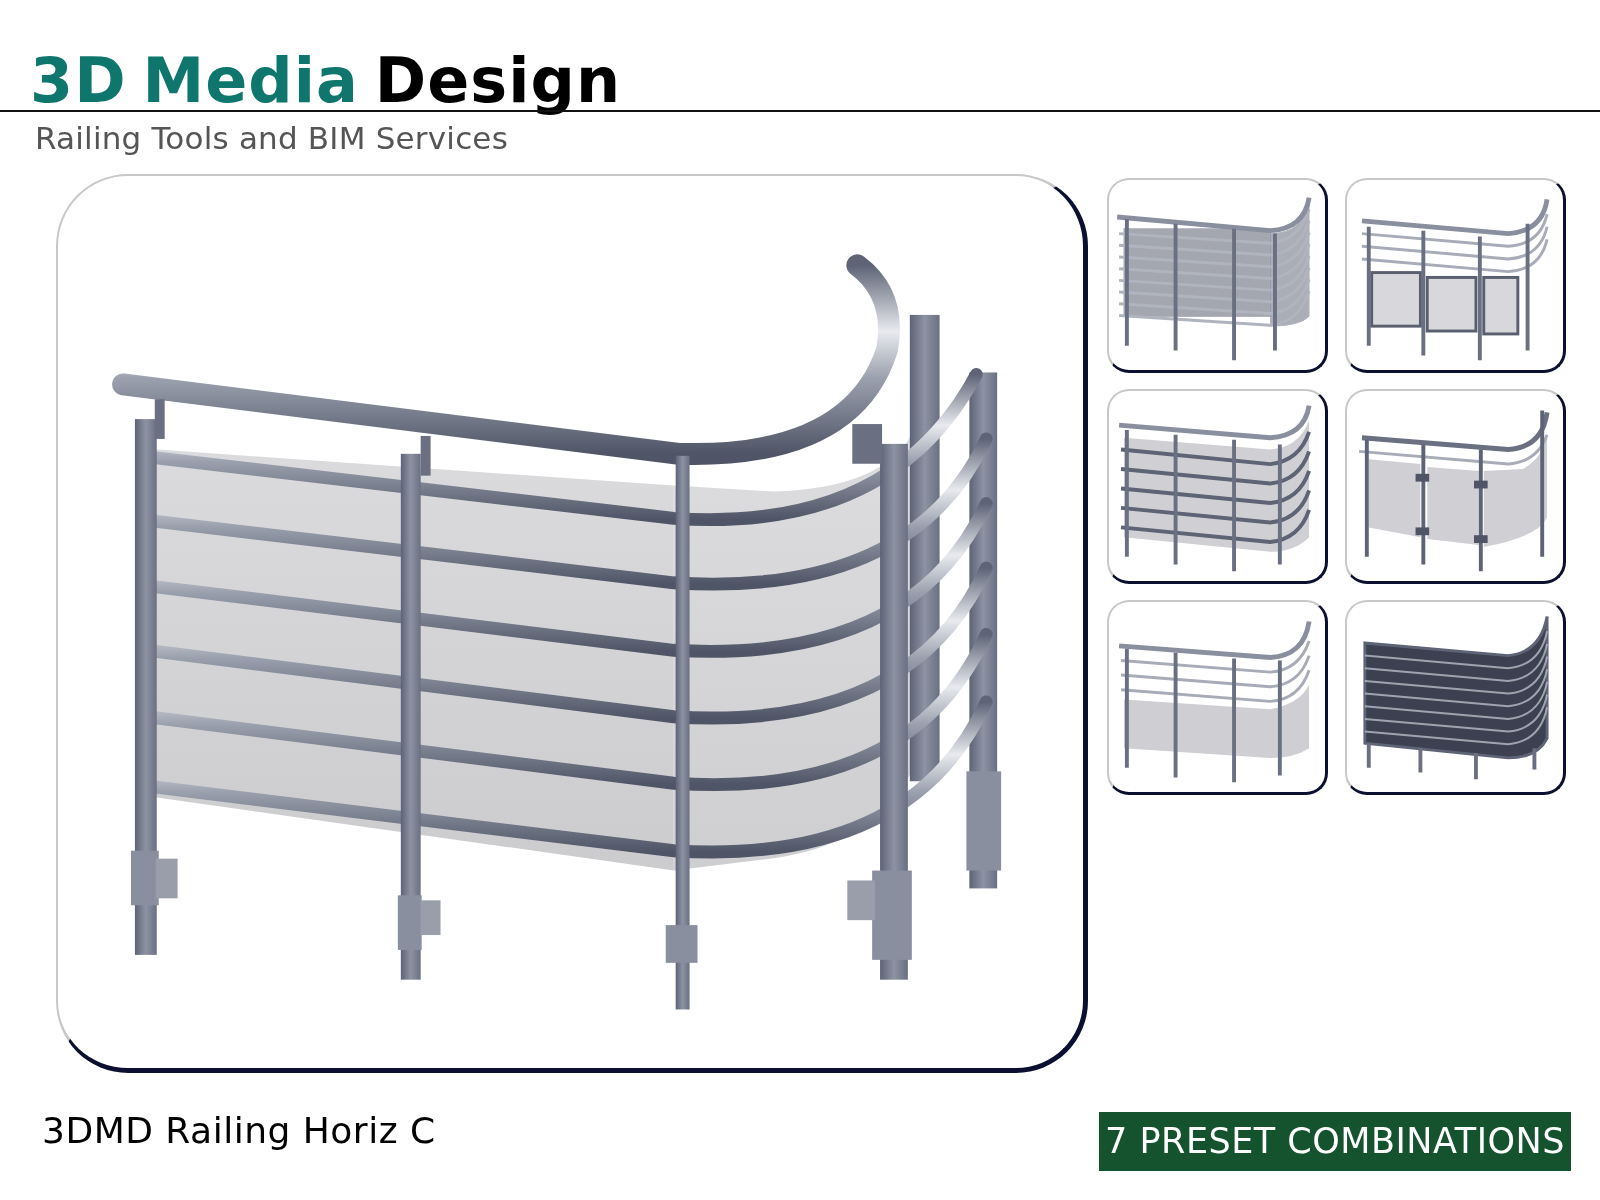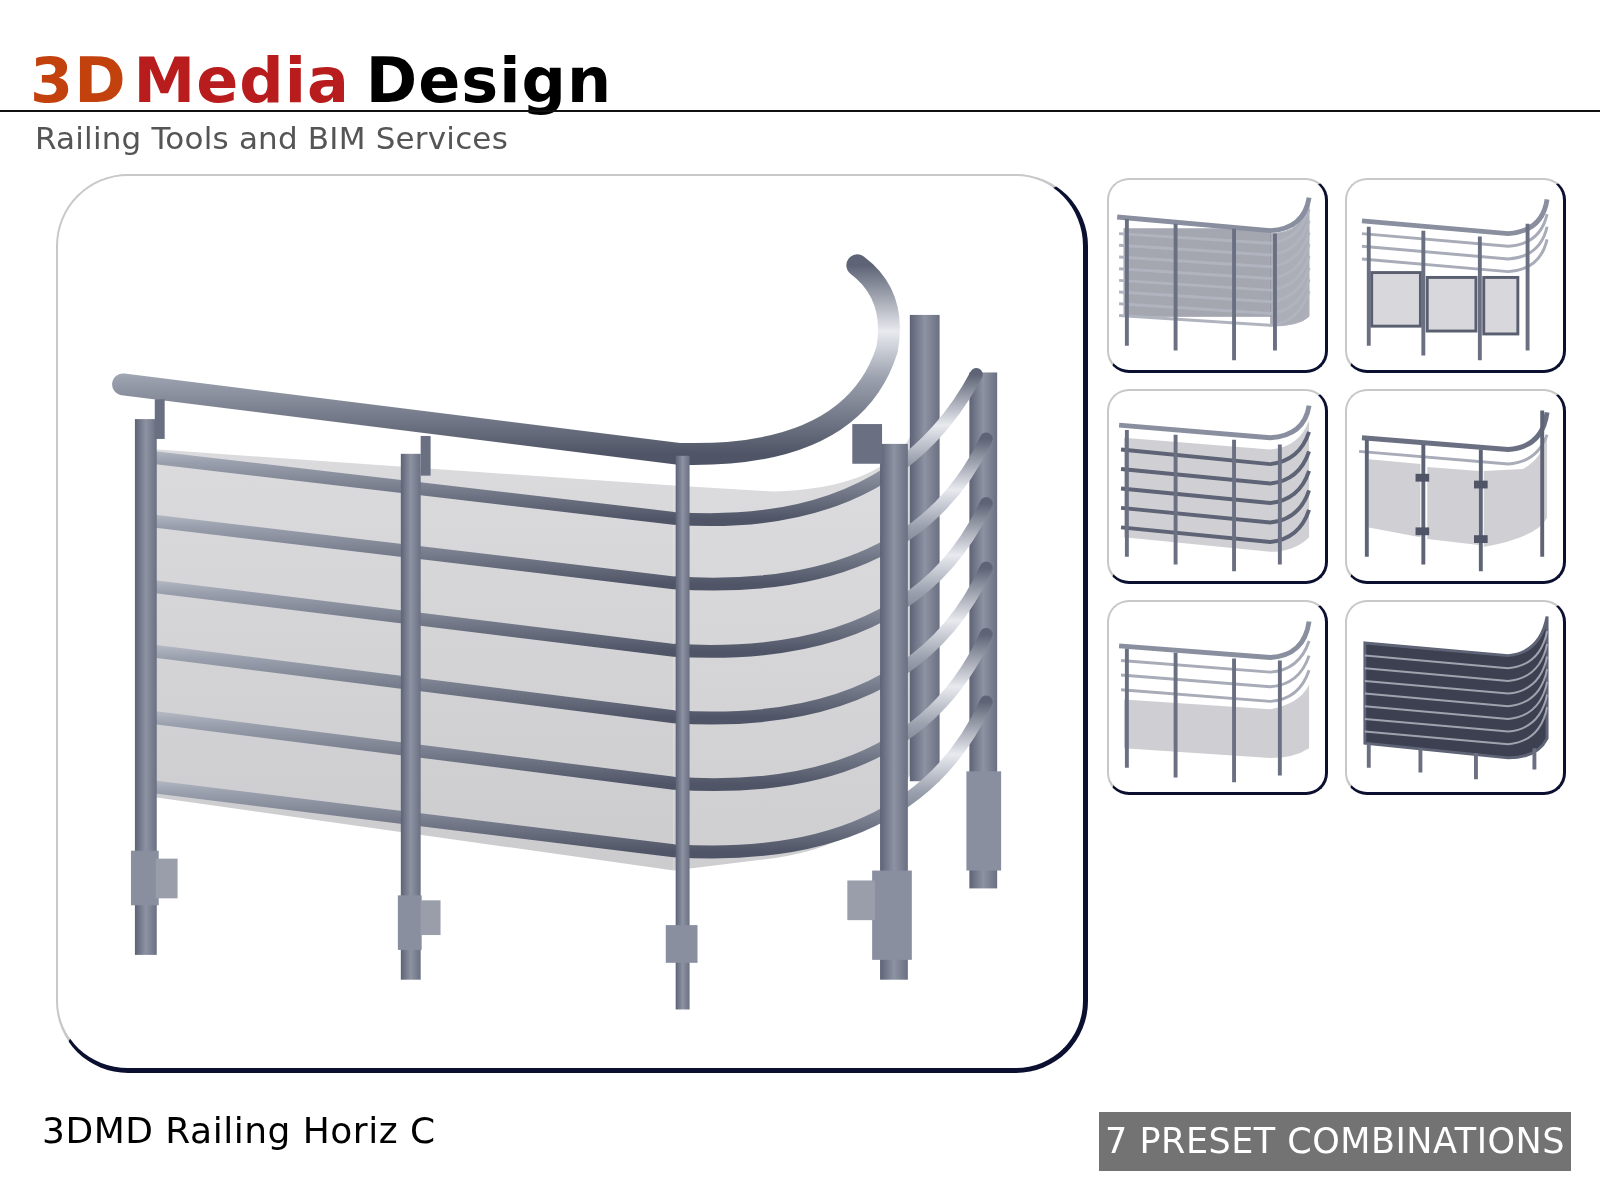--- a/index.html
+++ b/index.html
@@ -1,33 +1,33 @@
 <!DOCTYPE html>
 <html><head>
 <meta charset="utf-8">
 <style>
   html, body { margin:0; padding:0; }
   body { width:1600px; height:1200px; background:#ffffff; position:relative; overflow:hidden;
          font-family:"DejaVu Sans", "Liberation Sans", sans-serif; }
   .logo { position:absolute; left:30px; top:46px; height:70px; white-space:nowrap;
           font-family:"DejaVu Sans", sans-serif; font-size:62px; letter-spacing:1px; line-height:70px; }
-  .logo .w1 { color:#c2410c; font-weight:bold; }
-  .logo .w2 { color:#b91c1c; font-weight:bold; margin-left:7px; }
+  .logo .w1 { color:#0f766e; font-weight:bold; }
+  .logo .w2 { color:#0f766e; font-weight:bold; margin-left:16px; }
   .logo .w3 { color:#000; font-weight:bold; margin-left:16px;margin-top:26px; }
   .rule { position:absolute; left:0; top:110px; width:1600px; height:2px; background:#111; }
   .subtitle { position:absolute; left:35px; top:120px; font-size:31px; color:#555;
               font-family:"DejaVu Sans", sans-serif; font-weight:normal; letter-spacing:0.2px; white-space:nowrap; }
   .frame { position:absolute; background:#fff; border-top:2px solid #c8c8c8; border-left:2px solid #c8c8c8;
            border-right:5px solid #0b1030; border-bottom:5px solid #0b1030; box-sizing:border-box; overflow:hidden; }
   .main-frame { left:56px; top:174px; width:1032px; height:899px; border-radius:72px; }
   .thumb { width:221px; height:195px; border-radius:22px; border-right:3px solid #0b1030; border-bottom:3px solid #0b1030; }
   .frame svg { position:absolute; left:0; top:0; width:100%; height:100%; }
   .product-title { position:absolute; left:42px; top:1110px; font-size:36px; color:#000;
                    font-family:"DejaVu Sans", sans-serif; white-space:nowrap; letter-spacing:0.5px; }
-  .badge { position:absolute; left:1099px; top:1112px; width:472px; height:59px; background:#737373;
+  .badge { position:absolute; left:1099px; top:1112px; width:472px; height:59px; background:#14532d;
            color:#fff; font-size:35px; line-height:59px; text-align:center; white-space:nowrap;
            font-family:"DejaVu Sans", sans-serif; letter-spacing:0.5px; }
 </style>
 </head>
 <body>
 
 <div class="logo">
   <span class="w1">3D</span><span class="w2">Media</span><span class="w3">Design</span>
 </div>
 <div class="rule"></div>

